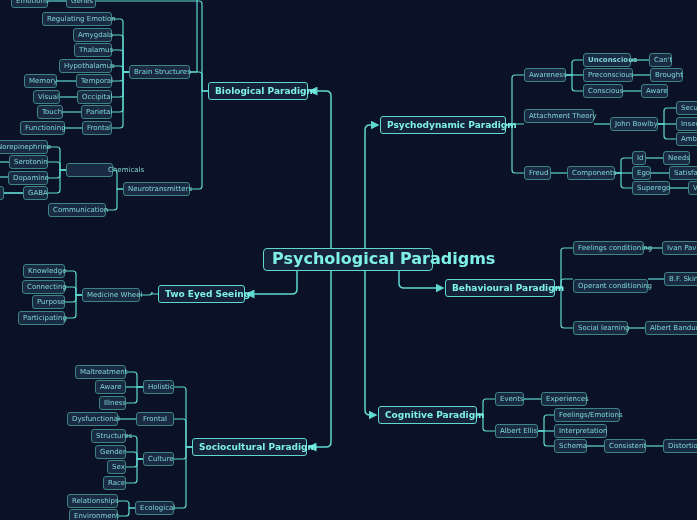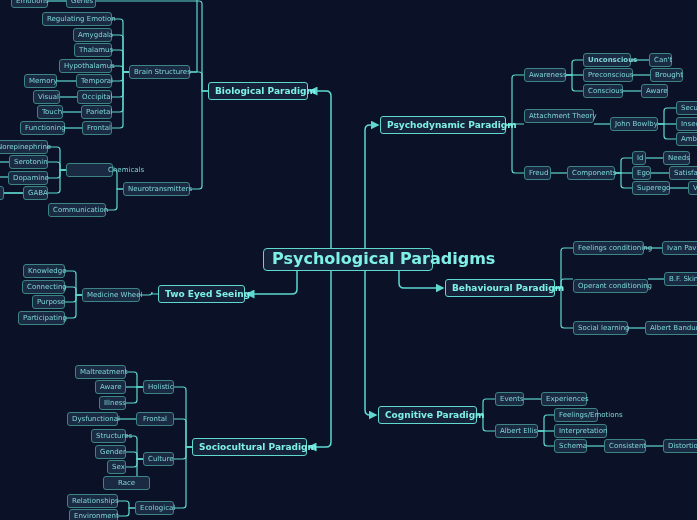--- a/index.html
+++ b/index.html
@@ -204,33 +204,33 @@
       <div class="node" style="left: 664px; top: 272px; width: 46px;">B.F. Skinner</div>
       <div class="node" style="left: 645px; top: 321px; width: 56px;">Albert Bandura</div>
       <div class="node" style="left: 82px; top: 288px; width: 58px;">Medicine Wheel</div>
       <div class="node" style="left: 23px; top: 264px; width: 42px;">Knowledge</div>
       <div class="node" style="left: 22px; top: 280px; width: 43px;">Connecting</div>
       <div class="node" style="left: 32px; top: 295px; width: 33px;">Purpose</div>
       <div class="node" style="left: 18px; top: 311px; width: 47px;">Participating</div>
       <div class="node" style="left: 495px; top: 392px; width: 29px;">Events</div>
       <div class="node" style="left: 495px; top: 424px; width: 43px;">Albert Ellis</div>
       <div class="node" style="left: 541px; top: 392px; width: 46px;">Experiences</div>
-      <div class="node" style="left: 554px; top: 408px; width: 44px;">Feelings/Emotions</div>
+      <div class="node" style="left: 554px; top: 408px; width: 66px;">Feelings/Emotions</div>
       <div class="node" style="left: 554px; top: 424px; width: 53px;">Interpretation</div>
       <div class="node" style="left: 554px; top: 439px; width: 33px;">Schema</div>
       <div class="node" style="left: 604px; top: 439px; width: 42px;">Consistent</div>
       <div class="node" style="left: 663px; top: 439px; width: 42px;">Distortion</div>
       <div class="node" style="left: 143px; top: 380px; width: 31px;">Holistic</div>
       <div class="node" style="left: 136px; top: 412px; width: 38px;">Frontal</div>
       <div class="node" style="left: 143px; top: 452px; width: 31px;">Culture</div>
       <div class="node" style="left: 135px; top: 501px; width: 39px;">Ecological</div>
       <div class="node" style="left: 75px; top: 365px; width: 51px;">Maltreatment</div>
       <div class="node" style="left: 95px; top: 380px; width: 31px;">Aware</div>
       <div class="node" style="left: 99px; top: 396px; width: 27px;">Illness</div>
       <div class="node" style="left: 67px; top: 412px; width: 51px;">Dysfunctional</div>
       <div class="node" style="left: 91px; top: 429px; width: 35px;">Structures</div>
       <div class="node" style="left: 95px; top: 445px; width: 31px;">Gender</div>
       <div class="node" style="left: 107px; top: 460px; width: 19px;">Sex</div>
-      <div class="node" style="left: 103px; top: 476px; width: 47px;">Race</div>
+      <div class="node" style="left: 103px; top: 476px; width: 23px;">Race</div>
       <div class="node" style="left: 67px; top: 494px; width: 51px;">Relationships</div>
       <div class="node" style="left: 69px; top: 509px; width: 49px;">Environment</div>
     </div>
 </div>
 
 </body></html>

